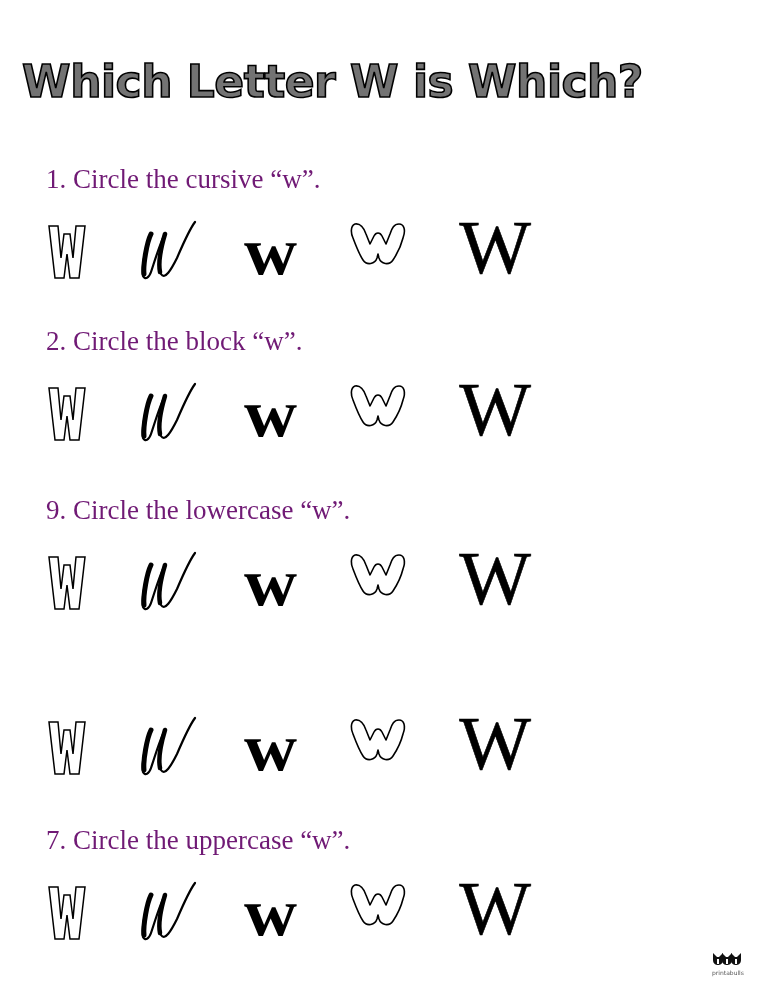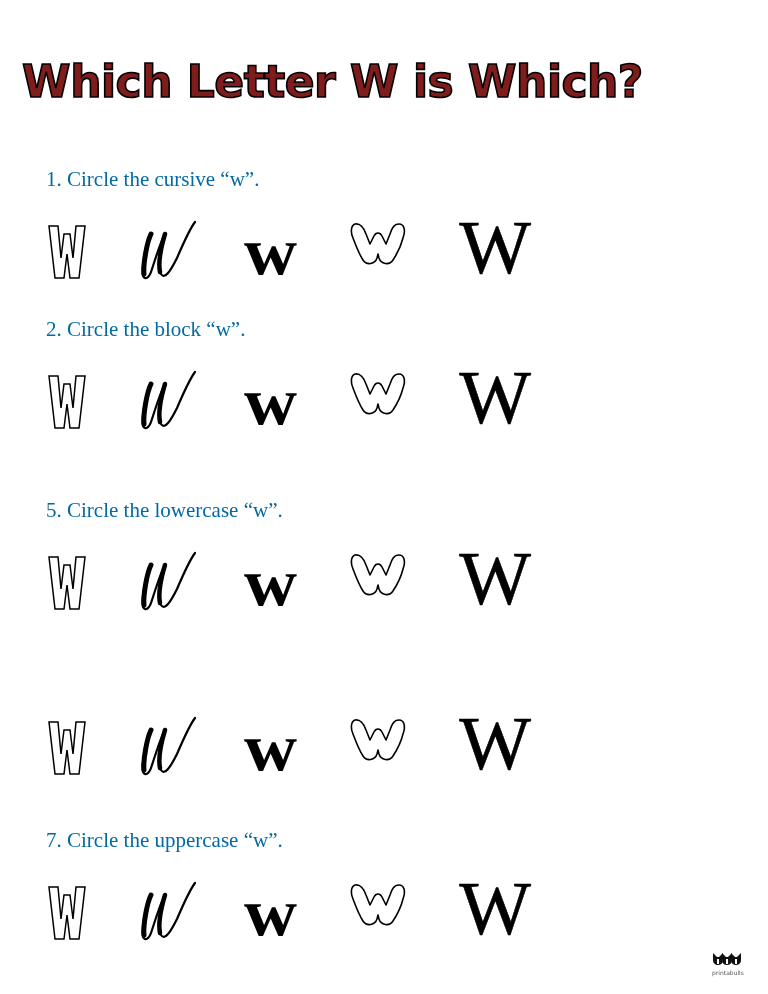--- a/index.html
+++ b/index.html
@@ -19,37 +19,37 @@
       position: absolute;
       left: 0;
       width: 665px;
       top: 52px;
       text-align: center;
       font-family: "DejaVu Sans", sans-serif;
       font-weight: bold;
       font-size: 44px;
       letter-spacing: -0.5px;
       line-height: 60px;
-      color: #7f1d1d;
+      color: #737373;
       -webkit-text-stroke: 1.6px #000;
     }
     .question {
       position: absolute;
       left: 0;
       width: 768px;
       height: 165px;
     }
     .prompt {
       position: absolute;
       left: 46px;
       top: 0;
       font-family: "Liberation Serif", serif;
-      font-size: 21px;
+      font-size: 27px;
       line-height: 34px;
-      color: #0369a1;
+      color: #701a75;
       white-space: nowrap;
     }
     .letters {
       position: absolute;
       left: 0;
       top: 38px;
       width: 600px;
       height: 80px;
     }
     .letter {
@@ -126,21 +126,21 @@
       <svg width="58" height="46" viewBox="0 0 58 46" style="margin-bottom:14px;">
         <path d="M6 4 C 1 6, 2 14, 4 18 C 7 26, 10 34, 14 40 C 18 46, 26 44, 28 38 L 29 34 L 30 38 C 32 44, 40 46, 44 40 C 48 34, 52 26, 54 18 C 57 10, 55 4, 50 4 C 45 4, 43 8, 41 14 L 37 24 L 33 16 C 31 12, 27 12, 25 16 L 21 24 L 17 14 C 15 8, 11 3, 6 4 Z" fill="none" stroke="#000" stroke-width="1.6" stroke-linejoin="round"></path>
       </svg>
     </div>
     <div class="letter l-serif-upper">
       <span>W</span>
     </div>
   </div>
 </div>
 
-<div class="question" style="top:312px;">
+<div class="question" style="top:324px;">
   <div class="prompt">2. Circle the block “w”.</div>
   <div class="letters">
     <div class="letter l-outline">
       <svg width="40" height="56" viewBox="0 0 40 56">
         <path d="M2 2 H11 L14 34 L17 10 H23 L26 34 L29 2 H38 L32 54 H23 L20 30 L17 54 H8 Z" fill="none" stroke="#000" stroke-width="1.5" stroke-linejoin="miter"></path>
       </svg>
     </div>
     <div class="letter l-cursive">
       <svg width="64" height="60" viewBox="0 0 64 60">
         <path d="M14 14 C 10 20, 4 48, 6 56 C 8 60, 12 58, 14 52 C 18 40, 24 20, 28 14 C 26 22, 20 46, 24 54 C 28 60, 34 50, 40 38 C 46 24, 52 10, 58 2" fill="none" stroke="#000" stroke-width="2.2" stroke-linecap="round"></path>
@@ -156,21 +156,21 @@
         <path d="M6 4 C 1 6, 2 14, 4 18 C 7 26, 10 34, 14 40 C 18 46, 26 44, 28 38 L 29 34 L 30 38 C 32 44, 40 46, 44 40 C 48 34, 52 26, 54 18 C 57 10, 55 4, 50 4 C 45 4, 43 8, 41 14 L 37 24 L 33 16 C 31 12, 27 12, 25 16 L 21 24 L 17 14 C 15 8, 11 3, 6 4 Z" fill="none" stroke="#000" stroke-width="1.6" stroke-linejoin="round"></path>
       </svg>
     </div>
     <div class="letter l-serif-upper">
       <span>W</span>
     </div>
   </div>
 </div>
 
 <div class="question" style="top:493px;">
-  <div class="prompt">5. Circle the lowercase “w”.</div>
+  <div class="prompt">9. Circle the lowercase “w”.</div>
   <div class="letters">
     <div class="letter l-outline">
       <svg width="40" height="56" viewBox="0 0 40 56">
         <path d="M2 2 H11 L14 34 L17 10 H23 L26 34 L29 2 H38 L32 54 H23 L20 30 L17 54 H8 Z" fill="none" stroke="#000" stroke-width="1.5" stroke-linejoin="miter"></path>
       </svg>
     </div>
     <div class="letter l-cursive">
       <svg width="64" height="60" viewBox="0 0 64 60">
         <path d="M14 14 C 10 20, 4 48, 6 56 C 8 60, 12 58, 14 52 C 18 40, 24 20, 28 14 C 26 22, 20 46, 24 54 C 28 60, 34 50, 40 38 C 46 24, 52 10, 58 2" fill="none" stroke="#000" stroke-width="2.2" stroke-linecap="round"></path>
         <path d="M14 14 C 10 22, 6 44, 7 54" fill="none" stroke="#000" stroke-width="5" stroke-linecap="round"></path>

